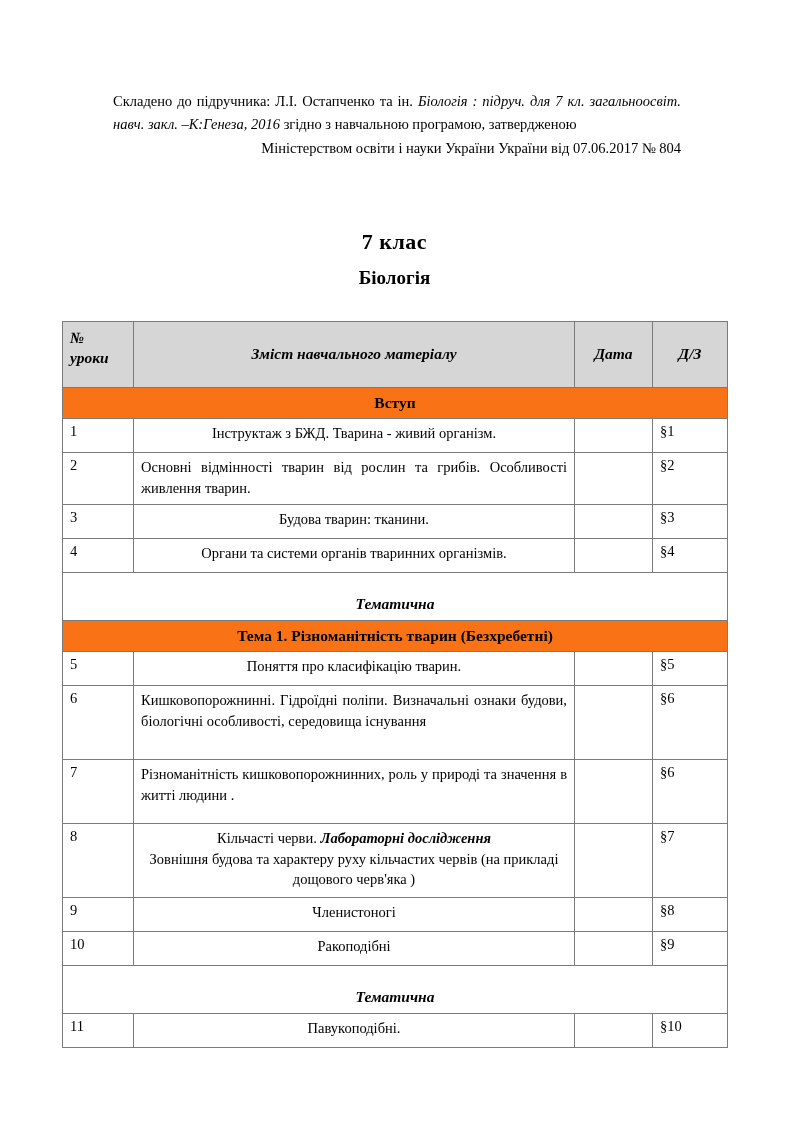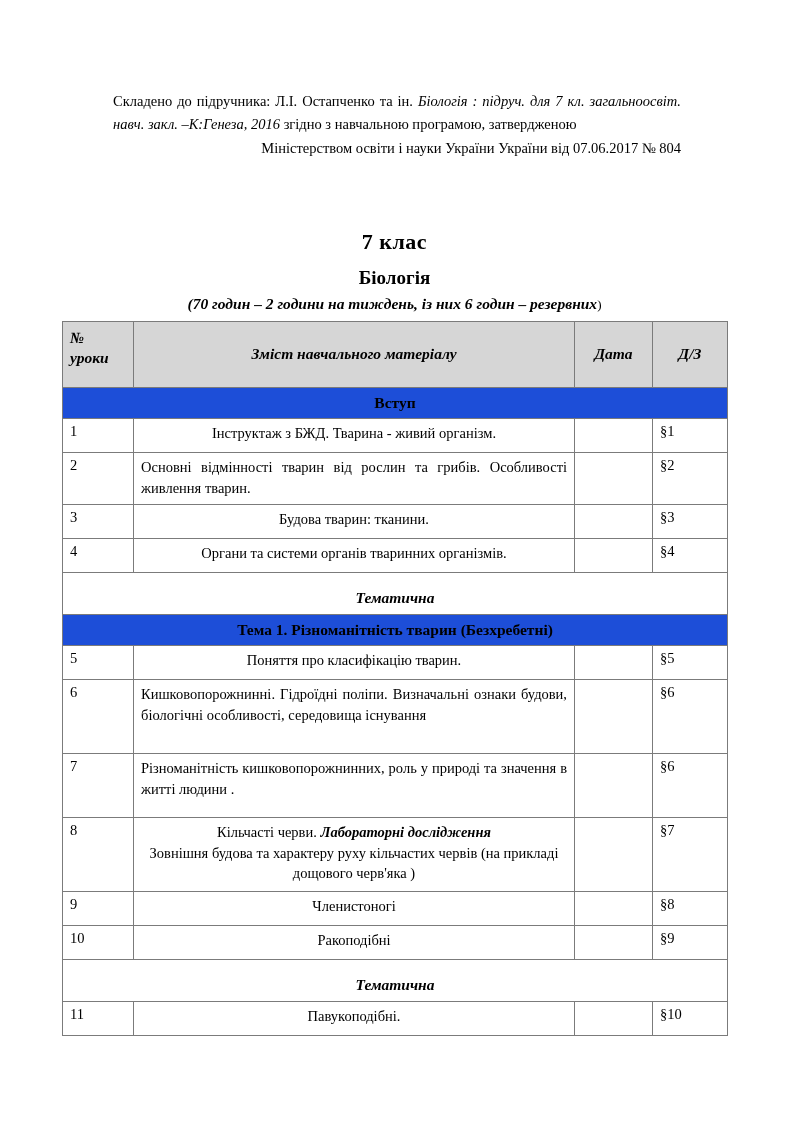--- a/index.html
+++ b/index.html
@@ -106,36 +106,36 @@
   }
   tr.head td.h-num {
     text-align: left;
     vertical-align: top;
     padding-top: 6px;
     line-height: 1.3;
   }
 
   
   tr.section td {
-    background: #1d4ed8;
+    background: #f97316;
     text-align: center;
     font-weight: bold;
     font-size: 15.5px;
     padding-top: 6px;
     padding-bottom: 6px;
     vertical-align: middle;
     margin-top: 24px;
   }
   tr.section-white td {
     background: #ffffff;
     text-align: center;
     font-weight: bold;
     font-style: italic;
     font-size: 15.5px;
-    padding-top: 16px;
+    padding-top: 22px;
     padding-bottom: 7px;
     vertical-align: middle;
   }
 
   td.num  { text-align: left; }
   td.date { }
   td.hw   { text-align: left; }
   td.body { text-align: justify; line-height: 1.42; }
   td.body.noj { text-align: center; }
 
@@ -153,21 +153,20 @@
 
   <div class="intro">
     <span>Складено до підручника: Л.І. Остапченко та ін. </span><span class="ital">Біологія : підруч. для 7 кл. загальноосвіт.</span>
     <span class="ital">навч. закл. –К:Генеза, 2016</span><span> згідно з навчальною програмою, затвердженою</span>
     <div class="intro-line-last">Міністерством освіти і науки України України від 07.06.2017 № 804</div>
   </div>
 
   <div class="title-block">
     <div class="title-grade">7  клас</div>
     <div class="title-subject">Біологія</div>
-    <div class="title-hours"><span>(70 годин – 2 години на тиждень,  із них  6 годин – резервних</span><span class="paren-close">)</span></div>
   </div>
 
   <table class="plan">
     <colgroup>
       <col class="c-num">
         <col class="c-body">
         <col class="c-date">
         <col class="c-hw">
     </colgroup>
     <tbody>

